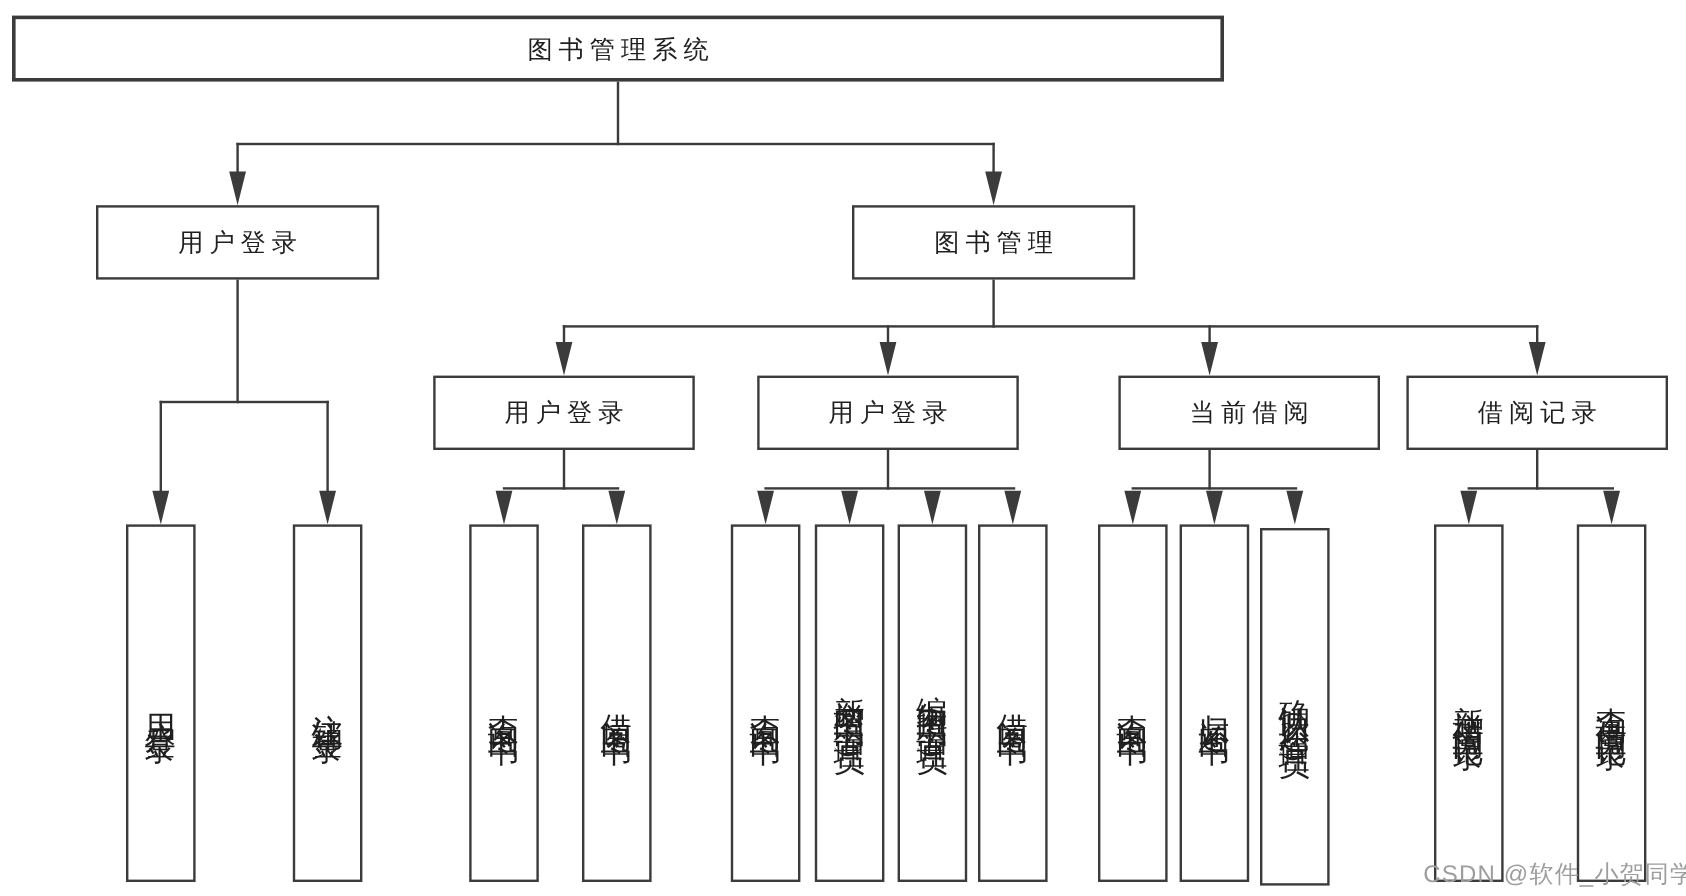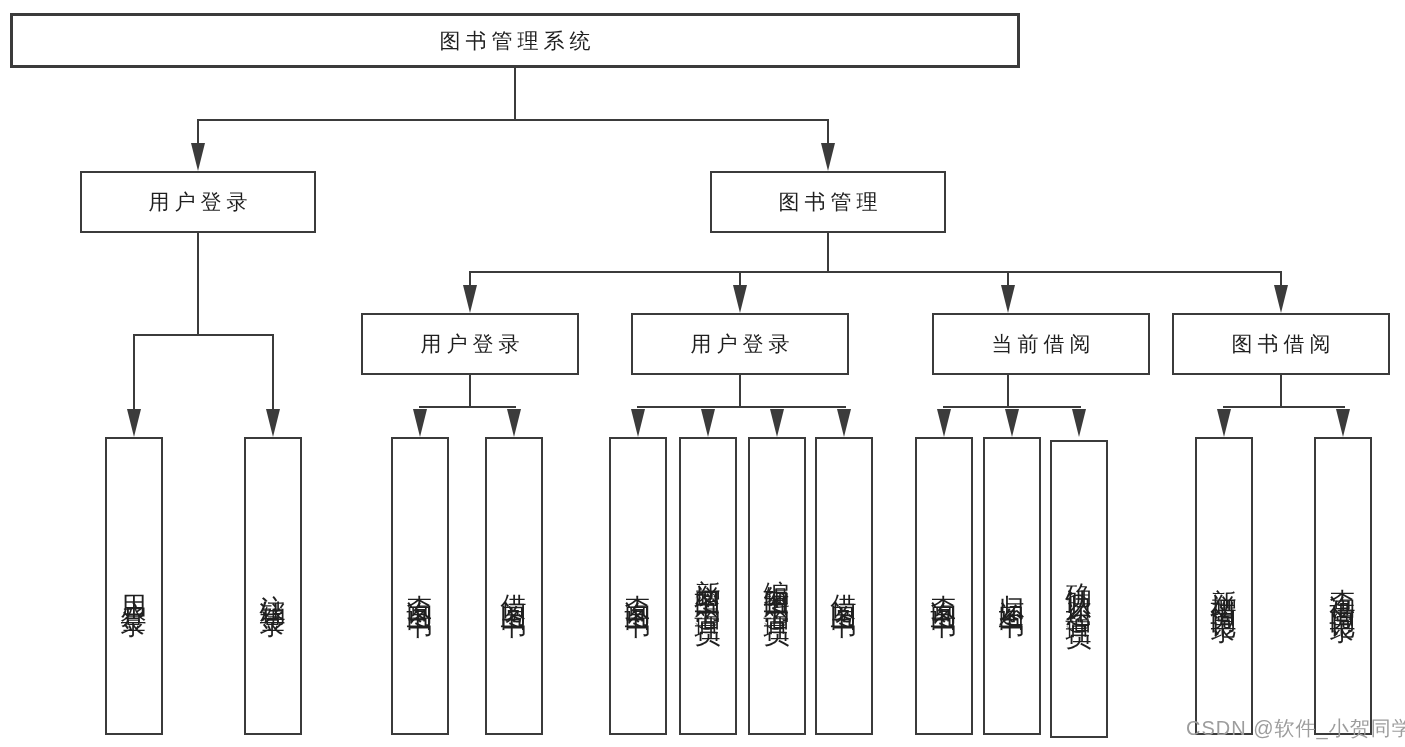--- a/index.html
+++ b/index.html
@@ -60,21 +60,21 @@
   <div class="vline" style="left:739px; top:271px; width:2px; height:20px;"></div>
   <div class="arrow" style="left:733px; top:285px;"></div>
   <div class="vline" style="left:1007px; top:271px; width:2px; height:20px;"></div>
   <div class="arrow" style="left:1001px; top:285px;"></div>
   <div class="vline" style="left:1280px; top:271px; width:2px; height:20px;"></div>
   <div class="arrow" style="left:1274px; top:285px;"></div>
 
   <div class="box box-h" style="left:361px; top:313px; width:218px; height:62px;">用户登录</div>
   <div class="box box-h" style="left:631px; top:313px; width:218px; height:62px;">用户登录</div>
   <div class="box box-h" style="left:932px; top:313px; width:218px; height:62px;">当前借阅</div>
-  <div class="box box-h" style="left:1172px; top:313px; width:218px; height:62px;">图书借阅</div>
+  <div class="box box-h" style="left:1172px; top:313px; width:218px; height:62px;">借阅记录</div>
 
   <div class="vline" style="left:469px; top:375px; width:2px; height:33px;"></div>
   <div class="hline" style="left:419px; top:406px; width:97px; height:2px;"></div>
   <div class="arrow" style="left:413px; top:409px;"></div>
   <div class="arrow" style="left:507px; top:409px;"></div>
 
   <div class="vline" style="left:739px; top:375px; width:2px; height:33px;"></div>
   <div class="hline" style="left:637px; top:406px; width:209px; height:2px;"></div>
   <div class="arrow" style="left:631px; top:409px;"></div>
   <div class="arrow" style="left:701px; top:409px;"></div>

